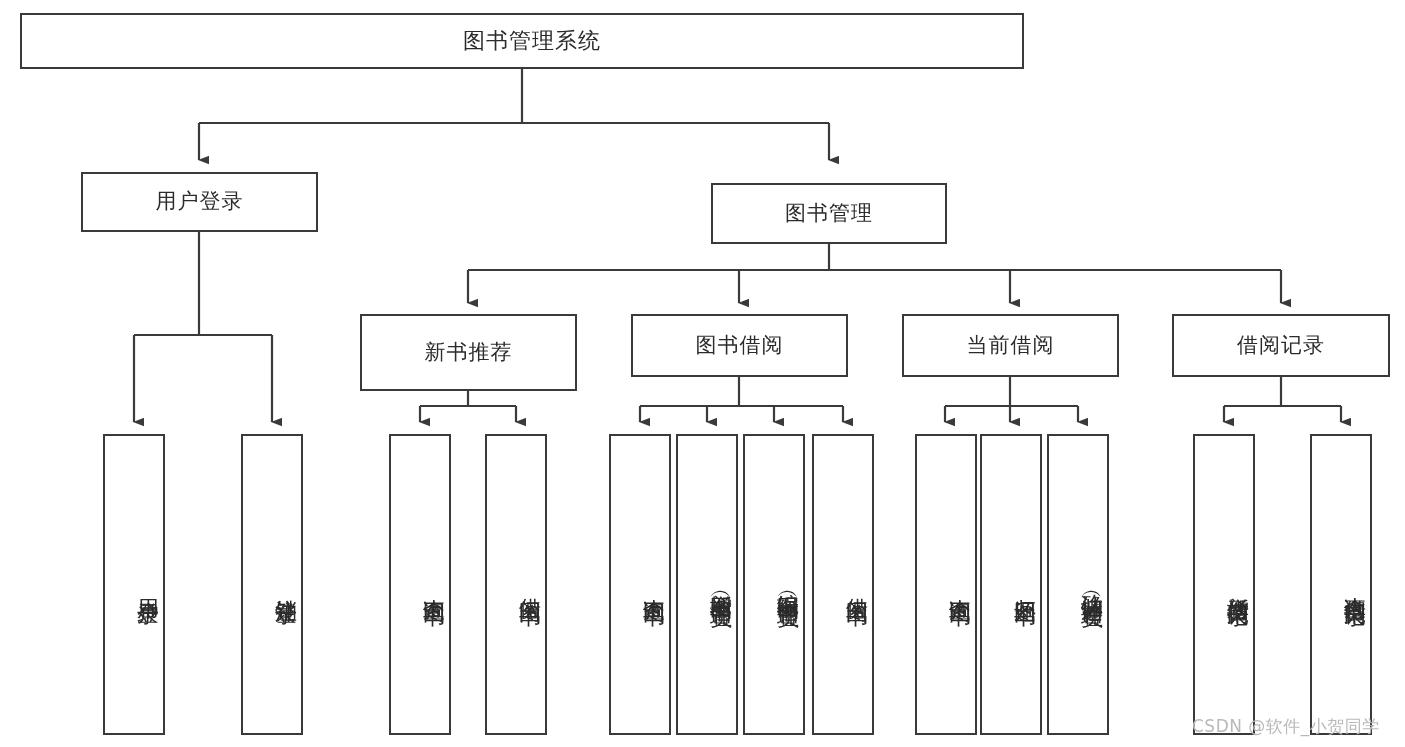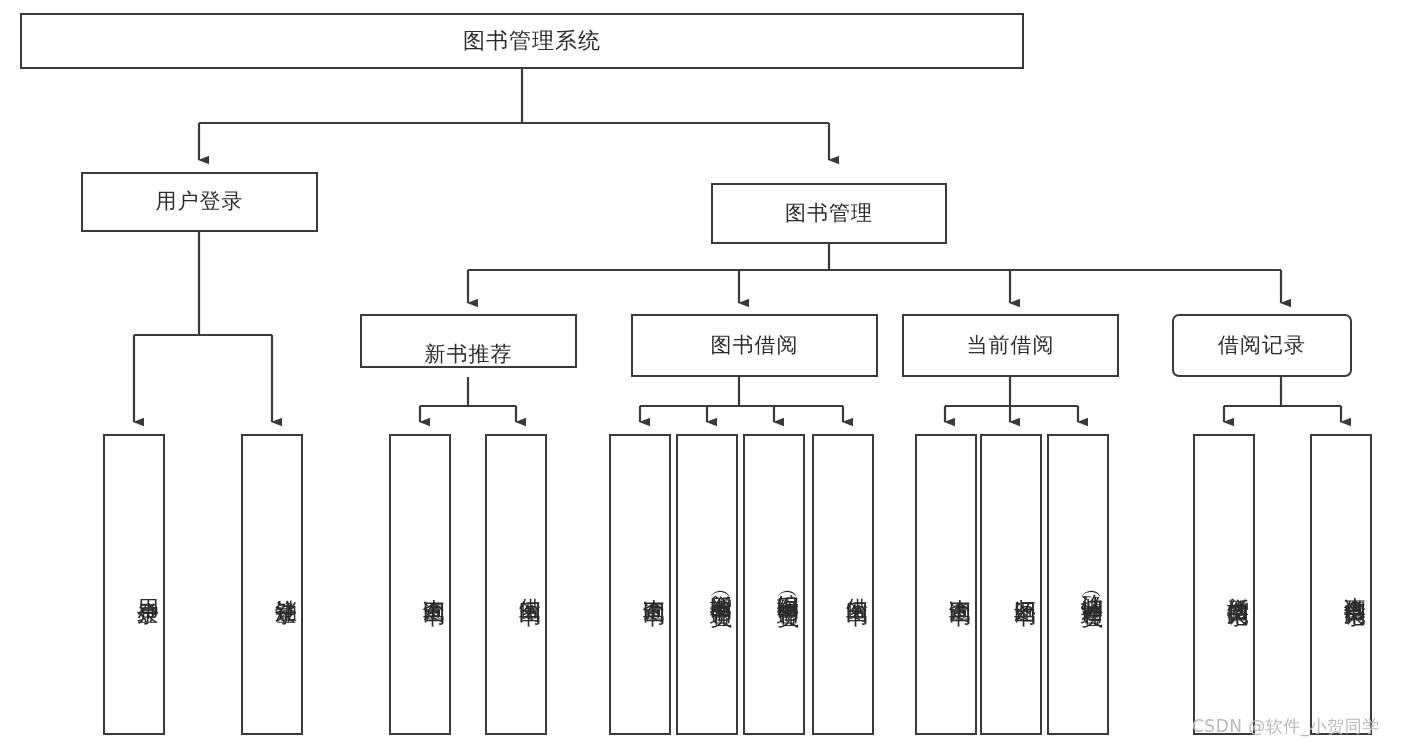--- a/index.html
+++ b/index.html
@@ -127,30 +127,30 @@
     <span>图书管理系统</span>
   </div>
 
   <div class="node horiz" style="left:81px; top:172px; width:237px; height:60px;">
     <span>用户登录</span>
   </div>
   <div class="node horiz" style="left:711px; top:172px; width:236px; height:61px;margin-top:11px;">
     <span>图书管理</span>
   </div>
 
-  <div class="node horiz" style="left:360px; top:314px; width:217px; height:54px;align-items:flex-end;">
+  <div class="node horiz" style="left:360px; top:314px; width:217px; height:77px;">
     <span>新书推荐</span>
   </div>
-  <div class="node horiz" style="left:631px; top:314px; width:247px; height:63px;">
+  <div class="node horiz" style="left:631px; top:314px; width:217px; height:63px;">
     <span>图书借阅</span>
   </div>
   <div class="node horiz" style="left:902px; top:314px; width:217px; height:63px;">
     <span>当前借阅</span>
   </div>
-  <div class="node horiz" style="left:1172px; top:314px; width:180px; height:63px;border-radius:7px;">
+  <div class="node horiz" style="left:1172px; top:314px; width:218px; height:63px;">
     <span>借阅记录</span>
   </div>
 
   <div class="node vert" style="left:103px; top:434px; width:62px; height:301px;">
     <span>用户登录</span>
   </div>
   <div class="node vert" style="left:241px; top:434px; width:62px; height:301px;">
     <span>注销登录</span>
   </div>
 

